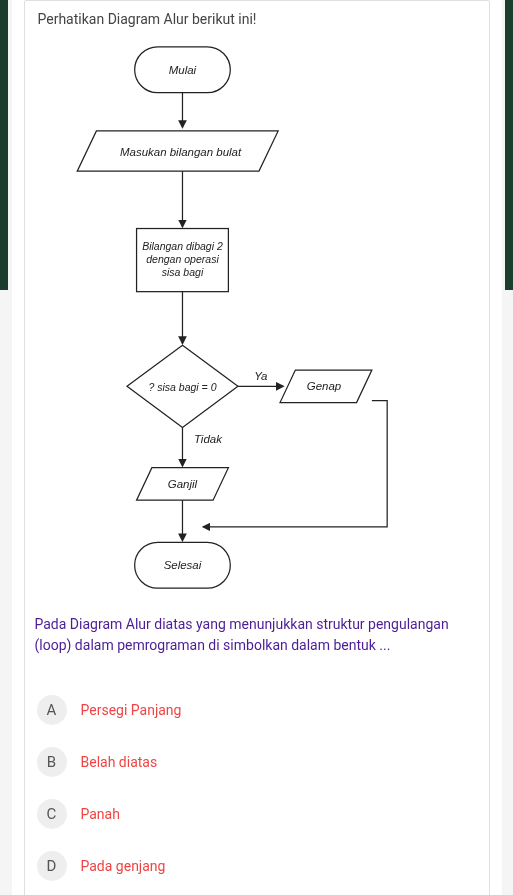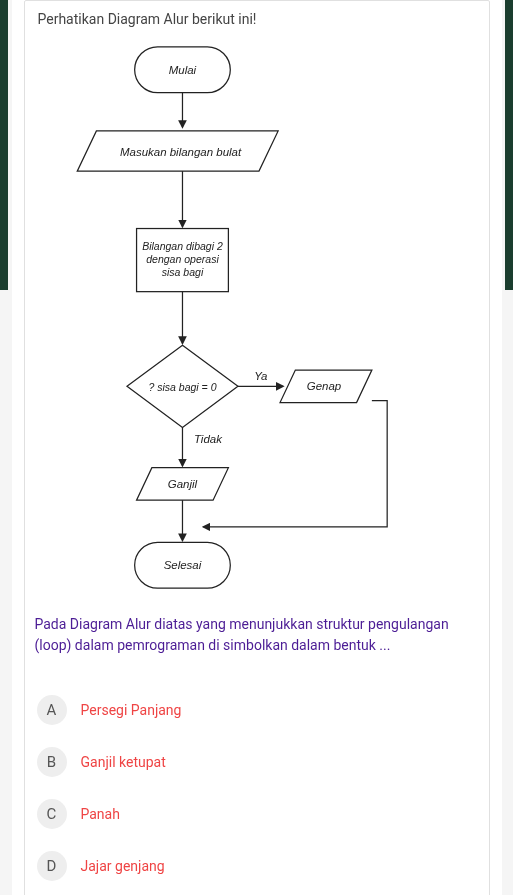--- a/index.html
+++ b/index.html
@@ -107,29 +107,29 @@
 
     <p class="qtext2">Pada Diagram Alur diatas yang menunjukkan struktur pengulangan (loop) dalam pemrograman di simbolkan dalam bentuk ...</p>
 
     <div class="options">
       <div class="opt">
         <div class="letter">A</div>
         <div class="lab">Persegi Panjang</div>
       </div>
       <div class="opt">
         <div class="letter">B</div>
-        <div class="lab">Ganjil ketupat</div>
+        <div class="lab">Belah diatas</div>
       </div>
       <div class="opt">
         <div class="letter">C</div>
         <div class="lab">Panah</div>
       </div>
       <div class="opt">
         <div class="letter">D</div>
-        <div class="lab">Jajar genjang</div>
+        <div class="lab">Pada genjang</div>
       </div>
       <div class="opt">
         
         
       </div>
     </div>
 
   </div>
 </div>
 

